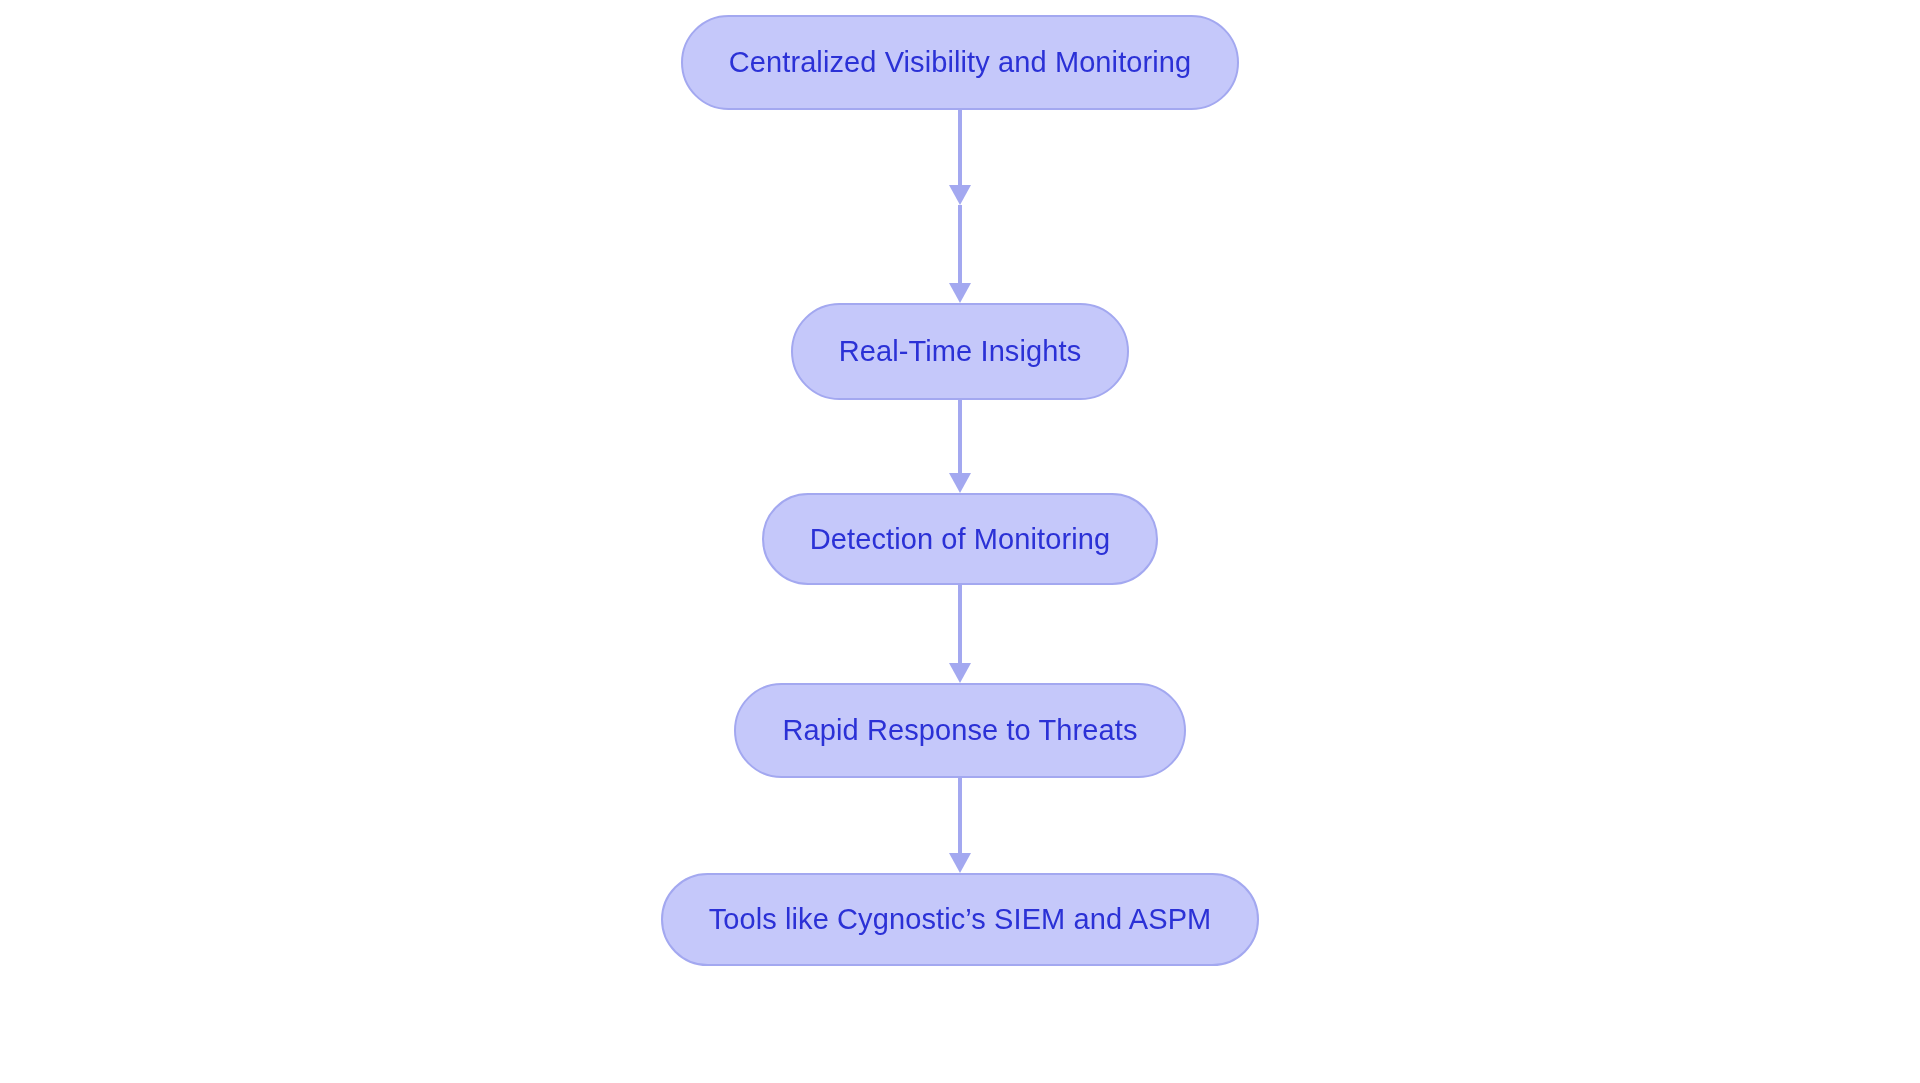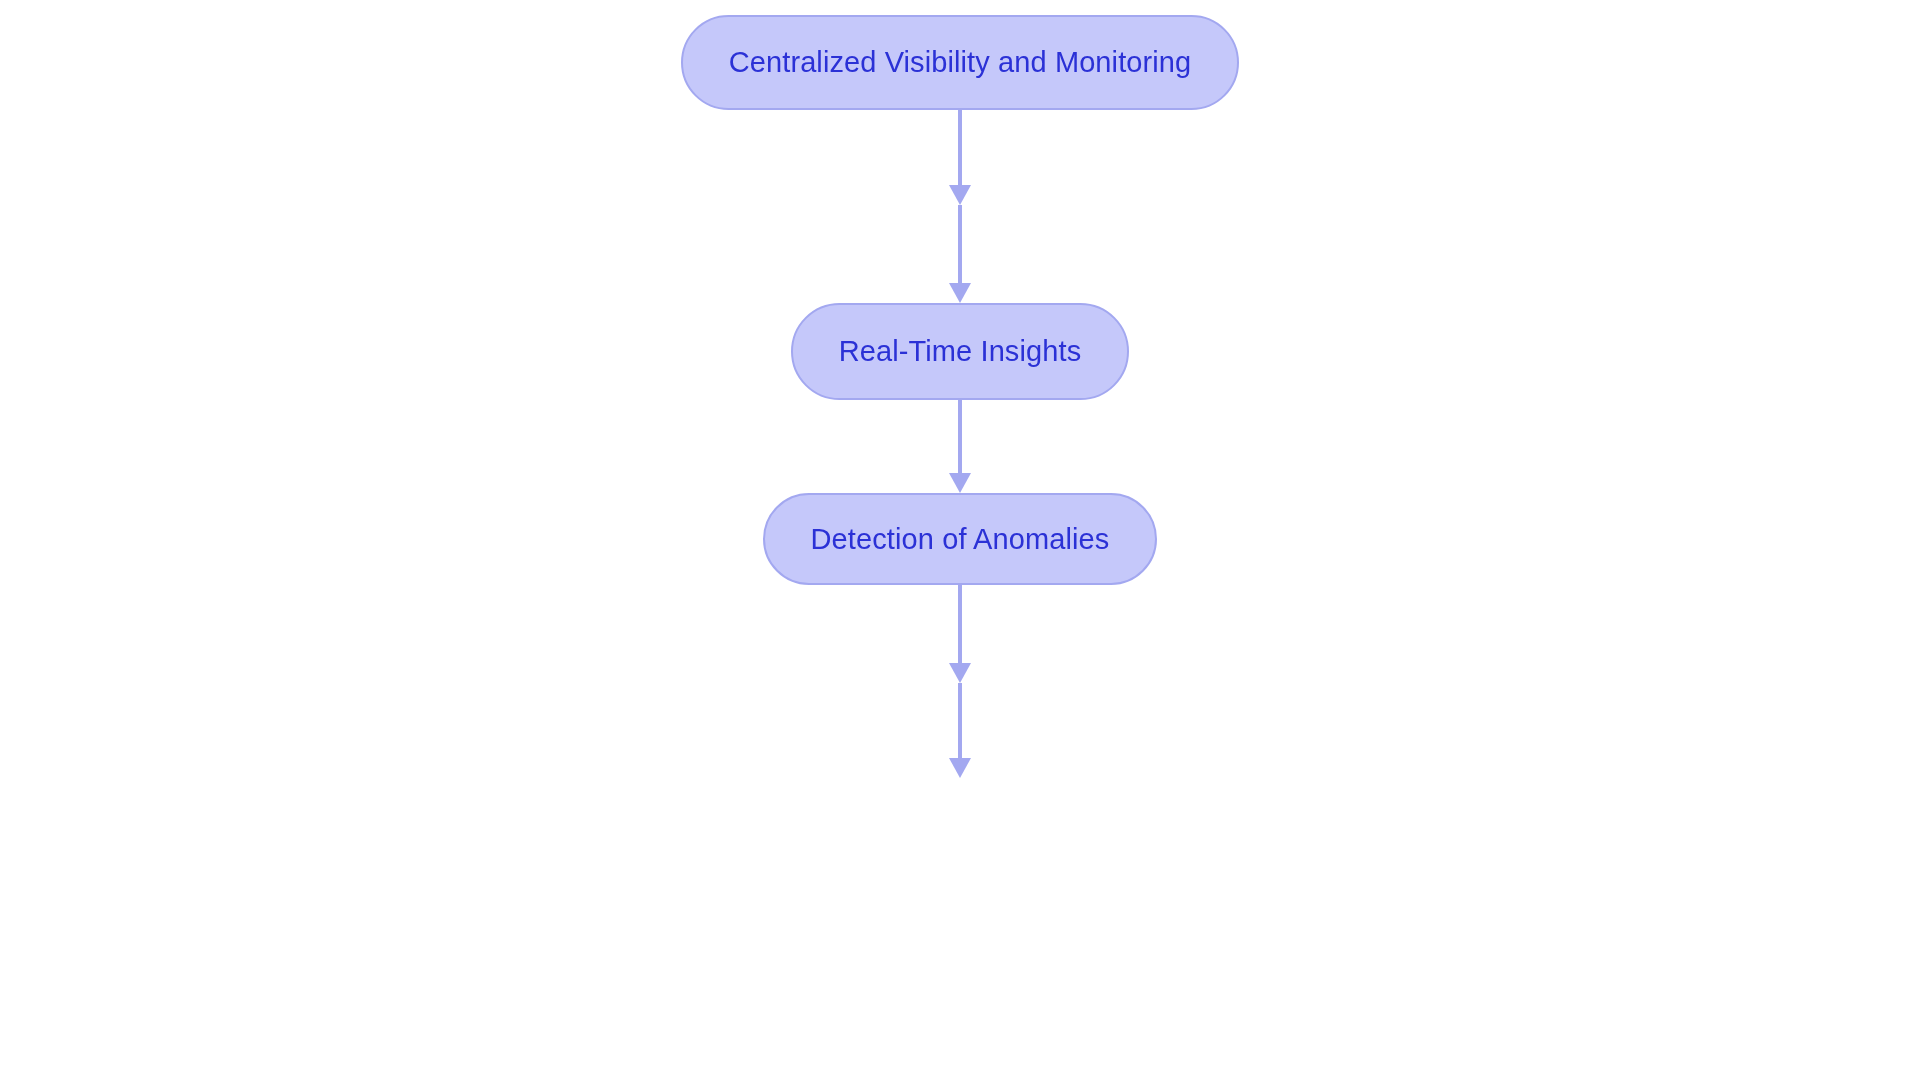--- a/index.html
+++ b/index.html
@@ -121,29 +121,35 @@
     <div class="node node-h97">
       <span class="node-label">Real-Time Insights</span>
     </div>
 
     <div class="connector gap-3">
       <div class="connector-line"></div>
       <div class="connector-head"></div>
     </div>
 
     <div class="node node-h92">
-      <span class="node-label">Detection of Anomalies</span>
+      <span class="node-label">Detection of Monitoring</span>
     </div>
 
     <div class="connector gap-4">
       <div class="connector-line"></div>
       <div class="connector-head"></div>
     </div>
 
+    <div class="node node-h95">
+      <span class="node-label">Rapid Response to Threats</span>
+    </div>
 
     <div class="connector gap-5">
       <div class="connector-line"></div>
       <div class="connector-head"></div>
     </div>
 
+    <div class="node node-h93">
+      <span class="node-label">Tools like Cygnostic’s SIEM and ASPM</span>
+    </div>
 
   </div>
 </div>
 
 </body></html>

